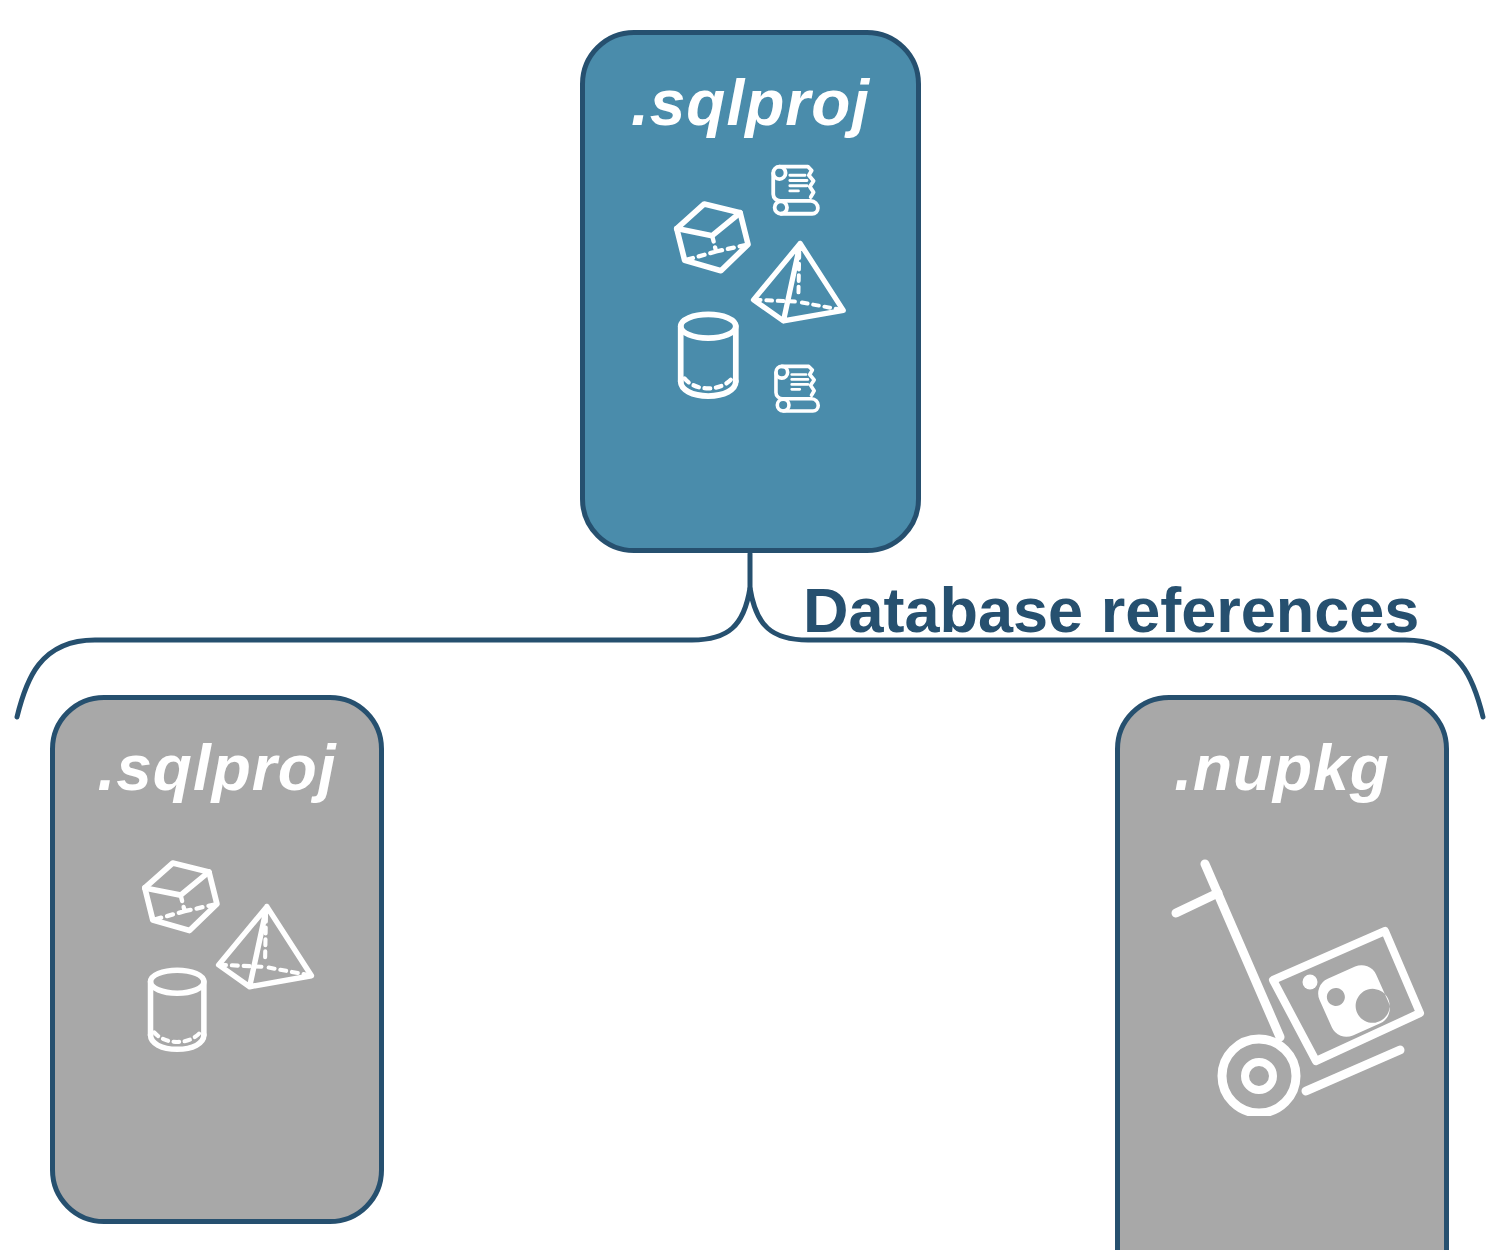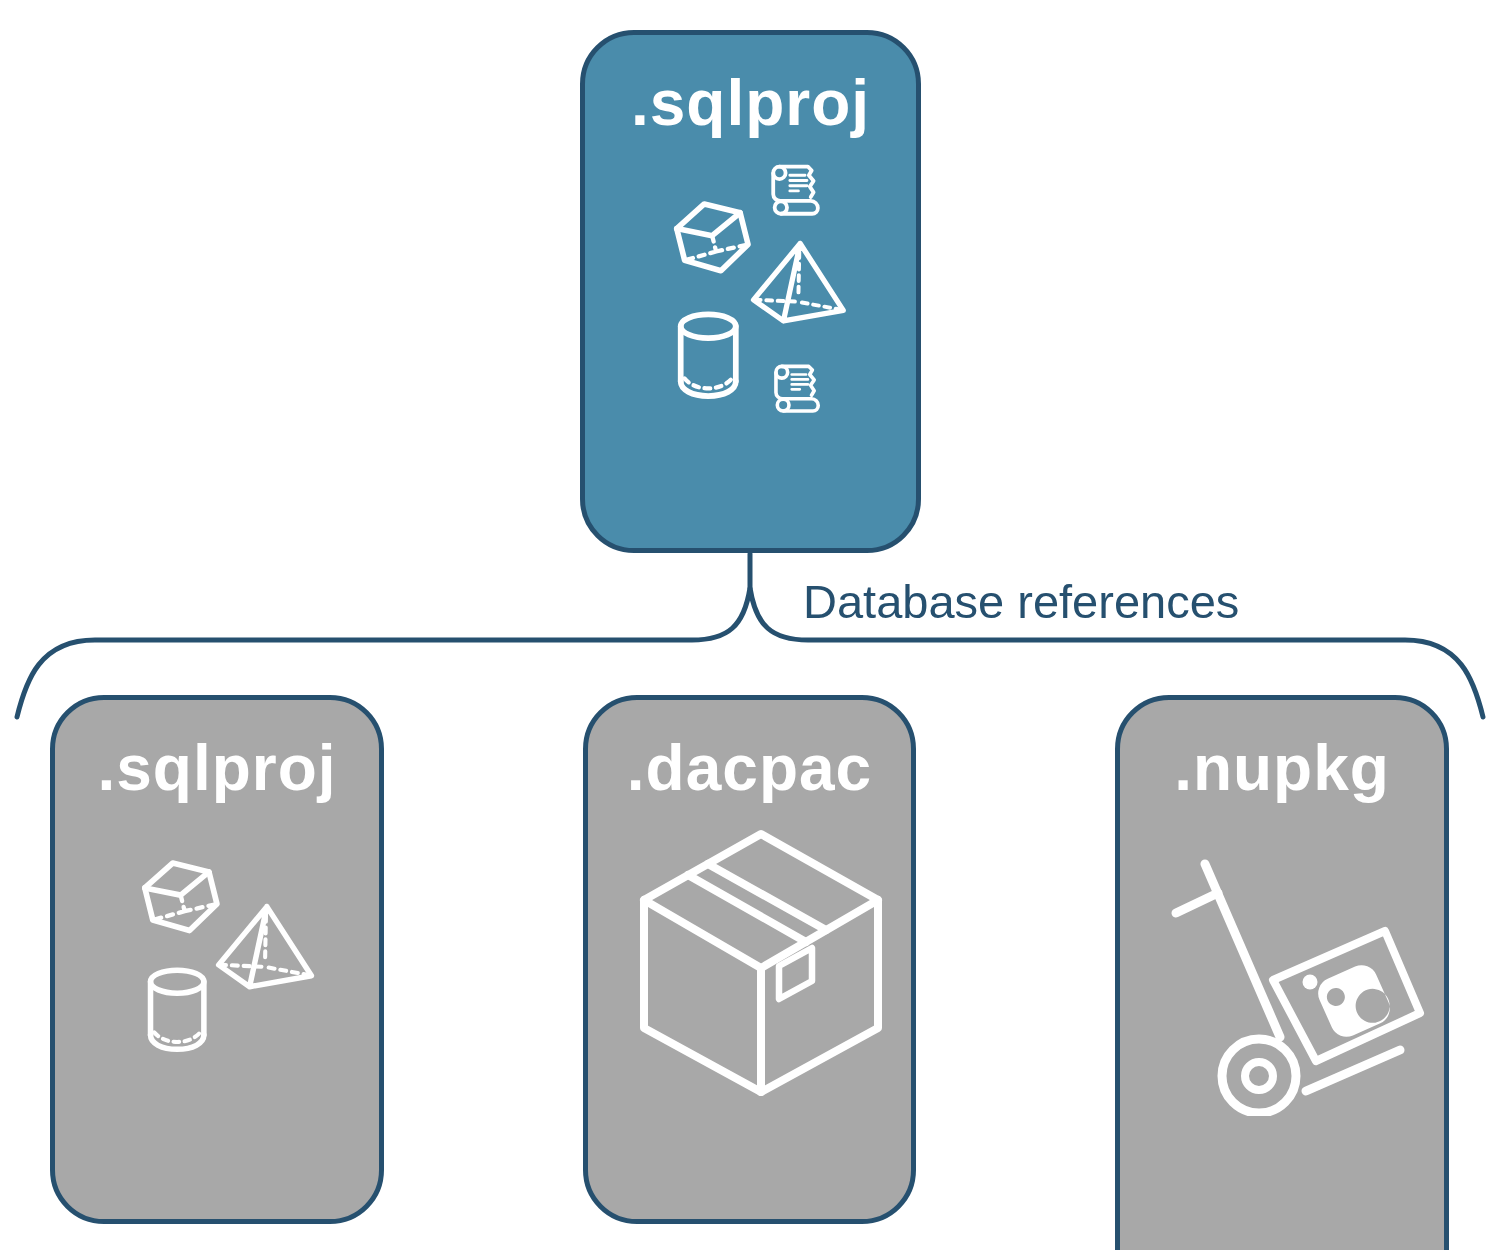--- a/index.html
+++ b/index.html
@@ -16,32 +16,32 @@
   .card{
     position:absolute;box-sizing:border-box;
     border:5px solid var(--outline);border-radius:54px;
   }
   .card-root{left:580px;top:30px;width:341px;height:523px;background:var(--card-blue);}
   .card-child-0{left:50px;top:695px;width:334px;height:529px;background:var(--card-gray);}
   .card-child-1{left:583px;top:695px;width:333px;height:529px;background:var(--card-gray);}
   .card-child-2{left:1115px;top:695px;width:334px;height:681px;background:var(--card-gray);}
   .card-title{
     text-align:center;color:#ffffff;font-weight:bold;font-size:64px;
-    margin:36px 0 0 0;letter-spacing:1px;line-height:1;
+    margin:36px 0 0 0;letter-spacing:1px;line-height:1;font-style:italic;
   }
   .icon-cluster{position:absolute;color:var(--icon-white);}
   .card-root .icon-cluster{left:78px;top:118px;width:200px;height:262px;}
   .card-child-0 .icon-cluster{left:73px;top:145px;width:200px;height:210px;}
   .card-child-1 .icon-cluster{left:48px;top:128px;width:250px;height:270px;}
   .card-child-2 .icon-cluster{left:48px;top:151px;width:260px;height:265px;}
   #brace-svg{position:absolute;left:0;top:540px;width:1500px;height:210px;}
   #brace-svg path{stroke:var(--outline);stroke-width:5;fill:none;stroke-linecap:round;}
   #connector-label{
     position:absolute;left:803px;top:574px;
-    font-size:47px;font-weight:normal;color:var(--outline);white-space:nowrap;
+    font-size:63px;font-weight:bold;color:var(--outline);white-space:nowrap;
   }
   .defs-holder{position:absolute;width:0;height:0;overflow:hidden;}
 </style>
 </head>
 <body>
 
 <svg class="defs-holder" aria-hidden="true">
   <defs>
     <g id="icon-cube" fill="none" stroke="currentColor" stroke-width="6.5" stroke-linejoin="round" stroke-linecap="round">
       <g transform="rotate(-14 50 50)">
@@ -112,26 +112,20 @@
 
   <div class="card card-child-0">
     <div class="card-title">.sqlproj</div>
     <svg class="icon-cluster" viewBox="0 0 200 210">
       <use href="#icon-cube" transform="translate(10,10) scale(0.87)"></use>
       <use href="#icon-pyramid" transform="translate(87,58) scale(0.91)"></use>
       <use href="#icon-cylinder" transform="translate(17,122) scale(0.92)"></use>
     </svg>
   </div>
 
-  <div class="card card-child-1">
-    <div class="card-title">.dacpac</div>
-    <svg class="icon-cluster" viewBox="0 0 250 270">
-      <use href="#icon-package"></use>
-    </svg>
-  </div>
 
   <div class="card card-child-2">
     <div class="card-title">.nupkg</div>
     <svg class="icon-cluster" viewBox="0 0 260 265">
       <use href="#icon-handtruck"></use>
     </svg>
   </div>
 
 </div>
 

